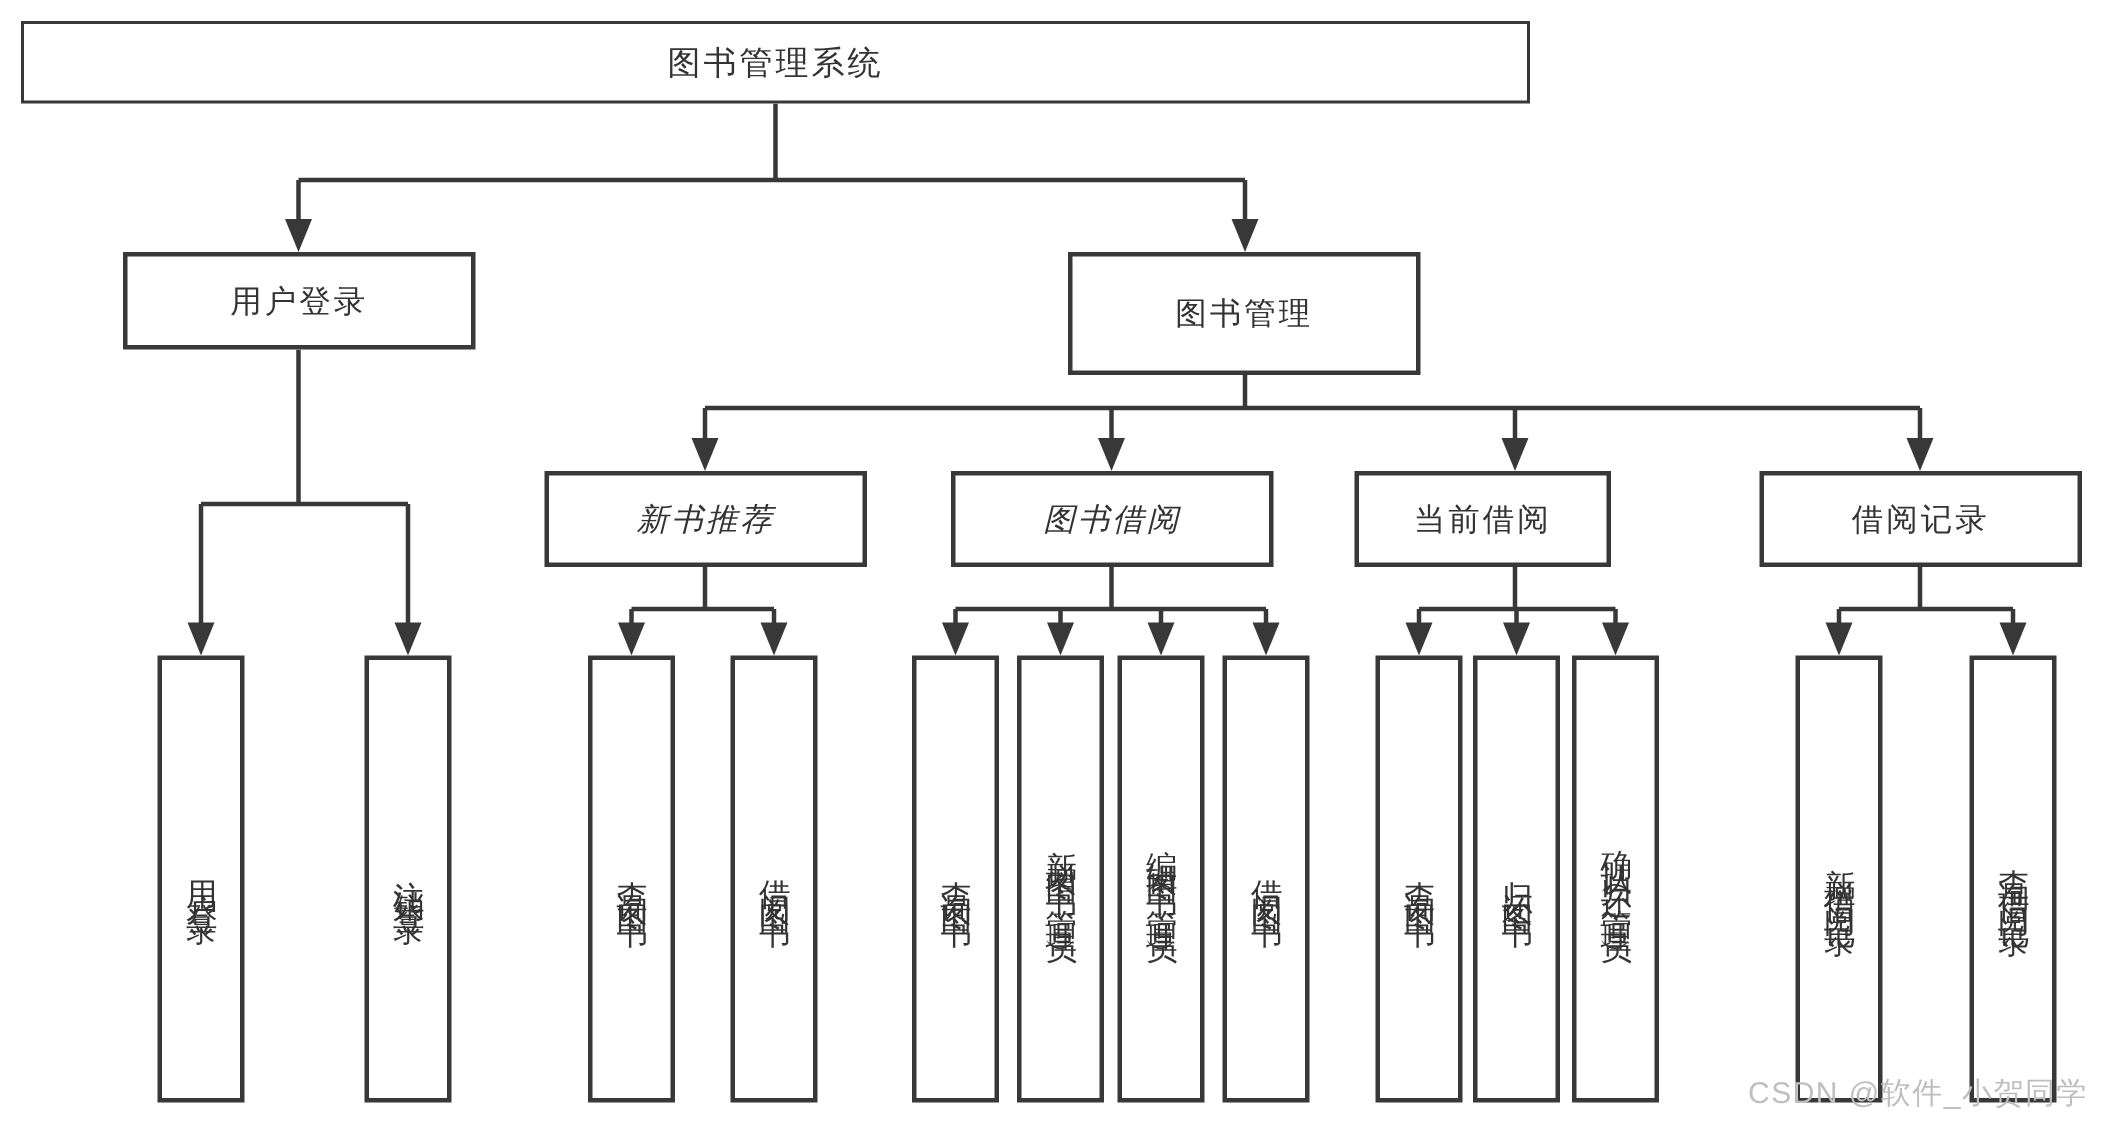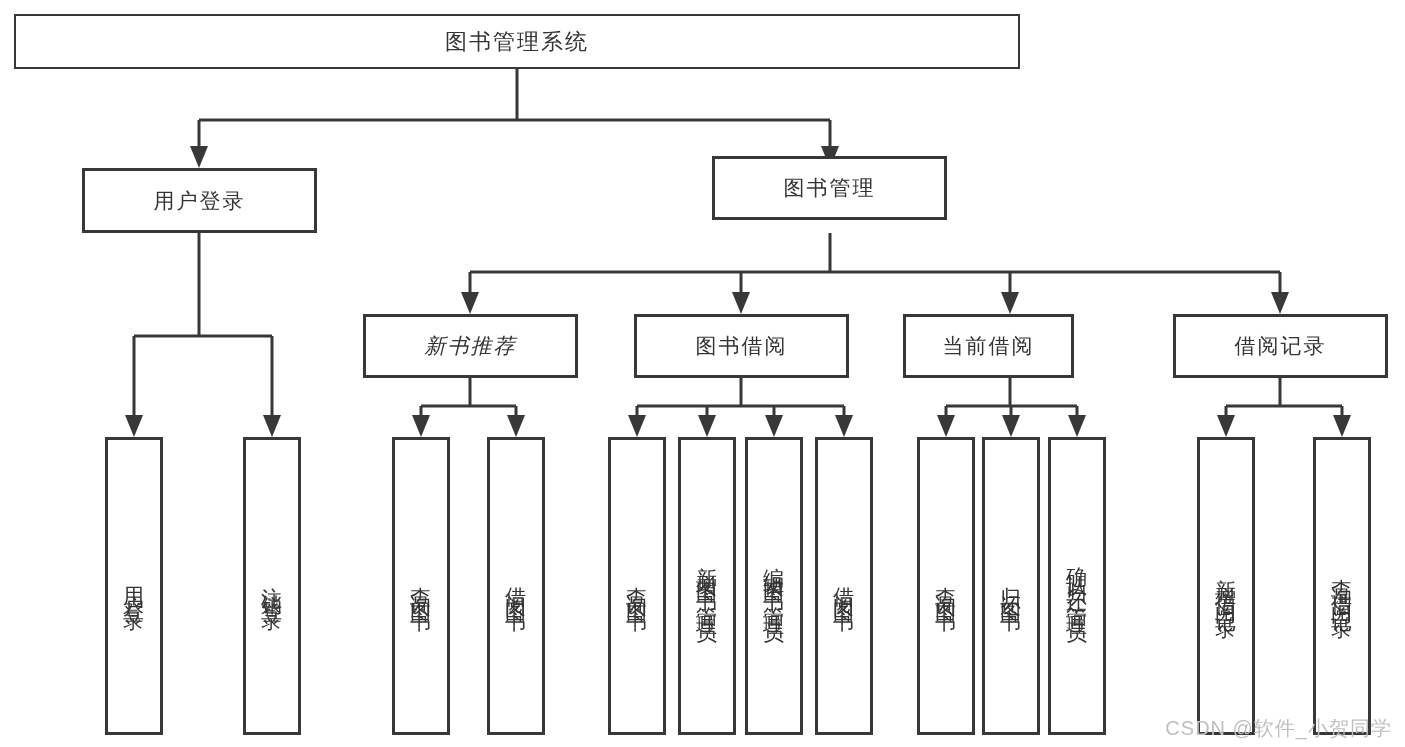--- a/index.html
+++ b/index.html
@@ -110,27 +110,27 @@
     <polygon points="1068,415 1086,415 1077,437"></polygon>
 
     <path d="M1280 378 V406 M1226 406 H1342 M1226 406 V420 M1342 406 V420"></path>
     <polygon points="1217,415 1235,415 1226,437"></polygon>
     <polygon points="1333,415 1351,415 1342,437"></polygon>
   </svg>
 
   <div class="box root" style="left:14px; top:14px; width:1006px; height:55px;">图书管理系统</div>
 
   <div class="box" style="left:82px; top:168px; width:235px; height:65px;">用户登录</div>
-  <div class="box" style="left:712px; top:156px; width:235px; height:64px;">图书管理</div>
+  <div class="box" style="left:712px; top:168px; width:235px; height:82px;">图书管理</div>
 
   <div class="box v" style="left:105px; top:437px; width:58px; height:298px;">用户登录</div>
   <div class="box v" style="left:243px; top:437px; width:58px; height:298px;">注销登录</div>
 
   <div class="box" style="left:363px; top:314px; width:215px; height:64px;font-style:italic;">新书推荐</div>
-  <div class="box" style="left:634px; top:314px; width:215px; height:64px;">图书借阅</div>
+  <div class="box" style="left:634px; top:314px; width:215px; height:64px;font-style:italic;">图书借阅</div>
   <div class="box" style="left:903px; top:314px; width:171px; height:64px;">当前借阅</div>
   <div class="box" style="left:1173px; top:314px; width:215px; height:64px;">借阅记录</div>
 
   <div class="box v" style="left:392px; top:437px; width:58px; height:298px;">查询图书</div>
   <div class="box v" style="left:487px; top:437px; width:58px; height:298px;">借阅图书</div>
 
   <div class="box v" style="left:608px; top:437px; width:58px; height:298px;">查询图书</div>
   <div class="box v" style="left:678px; top:437px; width:58px; height:298px;">新增图书（管理员）</div>
   <div class="box v" style="left:745px; top:437px; width:58px; height:298px;">编辑图书（管理员）</div>
   <div class="box v" style="left:815px; top:437px; width:58px; height:298px;">借阅图书</div>

